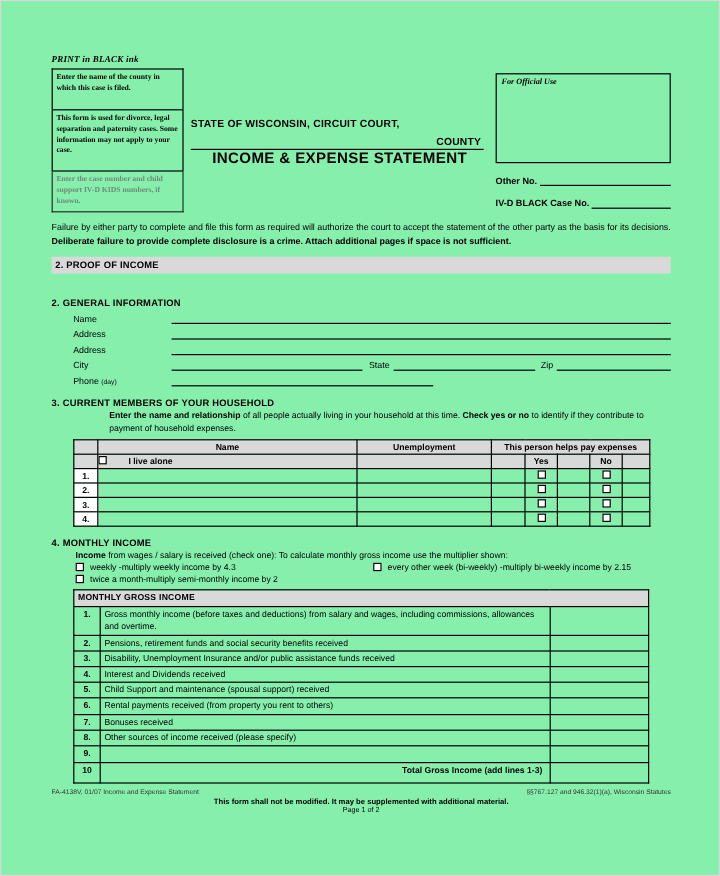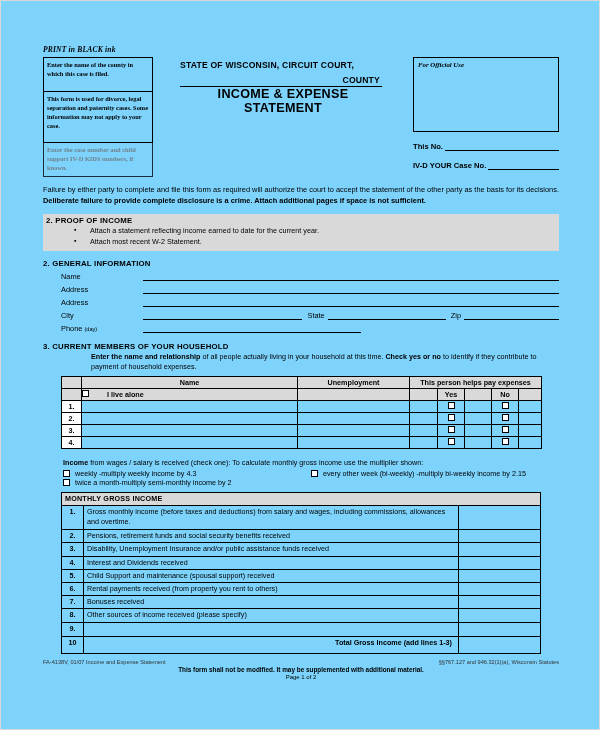--- a/index.html
+++ b/index.html
@@ -8,21 +8,21 @@
     background: #ffffff;
   }
   body {
     font-family: "Liberation Sans", sans-serif;
     color: #000000;
   }
   #page {
     position: relative;
     width: 600px;
     height: 730px;
-    background: #7dd3fc;
+    background: #86efac;
     border: 1px solid #d8d8d8;
     box-sizing: border-box;
     overflow: hidden;
   }
   .sheet {
     position: absolute;
     left: 42px;
     top: 44px;
     width: 516px;
   }
@@ -33,22 +33,21 @@
     font-weight: bold;
     font-style: italic;
     font-family: "Liberation Serif", serif;
     letter-spacing: .2px;
     margin-bottom: 3px;
   }
 
   
   .hdr {
     display: flex;
-    align-items: flex-start;
-    gap: 21px;
+    align-items: center;
   }
   .hdr-left {
     width: 110px;
     flex: 0 0 110px;
   }
   .tipbox {
     border: 1px solid #000;
     font-family: "Liberation Serif", serif;
     font-size: 6.4px;
     font-weight: bold;
@@ -154,21 +153,21 @@
   }
   .bullets li::before {
     content: "\25AA";
     position: absolute;
     left: 28px;
     top: -1px;
     font-size: 7px;
   }
 
   
-  .sec2 { margin-top: 8px; }
+  .sec2 { margin-top: 20px; }
   .gi-row {
     display: flex;
     align-items: flex-end;
     font-size: 7.4px;
     margin-top: 3px;
     padding-left: 18px;
   }
   .gi-lbl { width: 82px; flex: 0 0 82px; font-weight: normal; }
   .gi-rule { border-bottom: 1.2px solid #000; height: 9px; flex: 1 1 auto; }
   .gi-mini { padding: 0 3px 0 5px; white-space: nowrap; }
@@ -336,41 +335,37 @@
         <div class="court-line">STATE OF WISCONSIN, CIRCUIT COURT,</div>
         <div class="county-row">
           <span class="county-word">COUNTY</span>
         </div>
         <div class="form-title">INCOME &amp; EXPENSE STATEMENT</div>
       </div>
 
       <div class="hdr-right">
         <div class="official-box">For Official Use</div>
         <div class="case-line">
-          <span class="lbl">This No.</span>
+          <span class="lbl">Other No.</span>
           <span class="rule"></span>
         </div>
         <div class="case-line">
-          <span class="lbl">IV-D YOUR Case No.</span>
+          <span class="lbl">IV-D BLACK Case No.</span>
           <span class="rule"></span>
         </div>
       </div>
     </div>
 
     <div class="notice">
       <span>Failure by either party to complete and file this form as required will authorize the court to accept the statement of the other party as the basis for its decisions.</span>
       <b>Deliberate failure to provide complete disclosure is a crime.  Attach additional pages if space is not sufficient.</b>
     </div>
 
     <div class="sec1">
       <div class="sec-head">2.  PROOF OF INCOME</div>
-      <ul class="bullets">
-        <li>Attach a statement reflecting income earned to date for the current year.</li>
-        <li>Attach most recent W-2 Statement.</li>
-      </ul>
     </div>
 
     <div class="sec2">
       <div class="sec-head">2.  GENERAL INFORMATION</div>
 
       <div class="gi-row">
         <span class="gi-lbl">Name</span>
         <span class="gi-rule"></span>
       </div>
 
@@ -475,20 +470,21 @@
             <td class="cbcell"><span class="cb-sm"></span></td>
             <td></td>
             <td class="cbcell"><span class="cb-sm"></span></td>
             <td></td>
           </tr>
         </tbody>
       </table>
     </div>
 
     <div class="sec4">
+      <div class="sec-head">4.  MONTHLY INCOME</div>
       <div class="sub">
         <b>Income</b><span> from wages / salary is received (check one):  To calculate monthly gross income use the multiplier shown:</span>
       </div>
 
       <div class="chk-grid">
         <div class="chk-row">
           <div class="chk-col left">
             <span class="cb-sm"></span>
             <span>weekly  -multiply weekly income by 4.3</span>
           </div>

